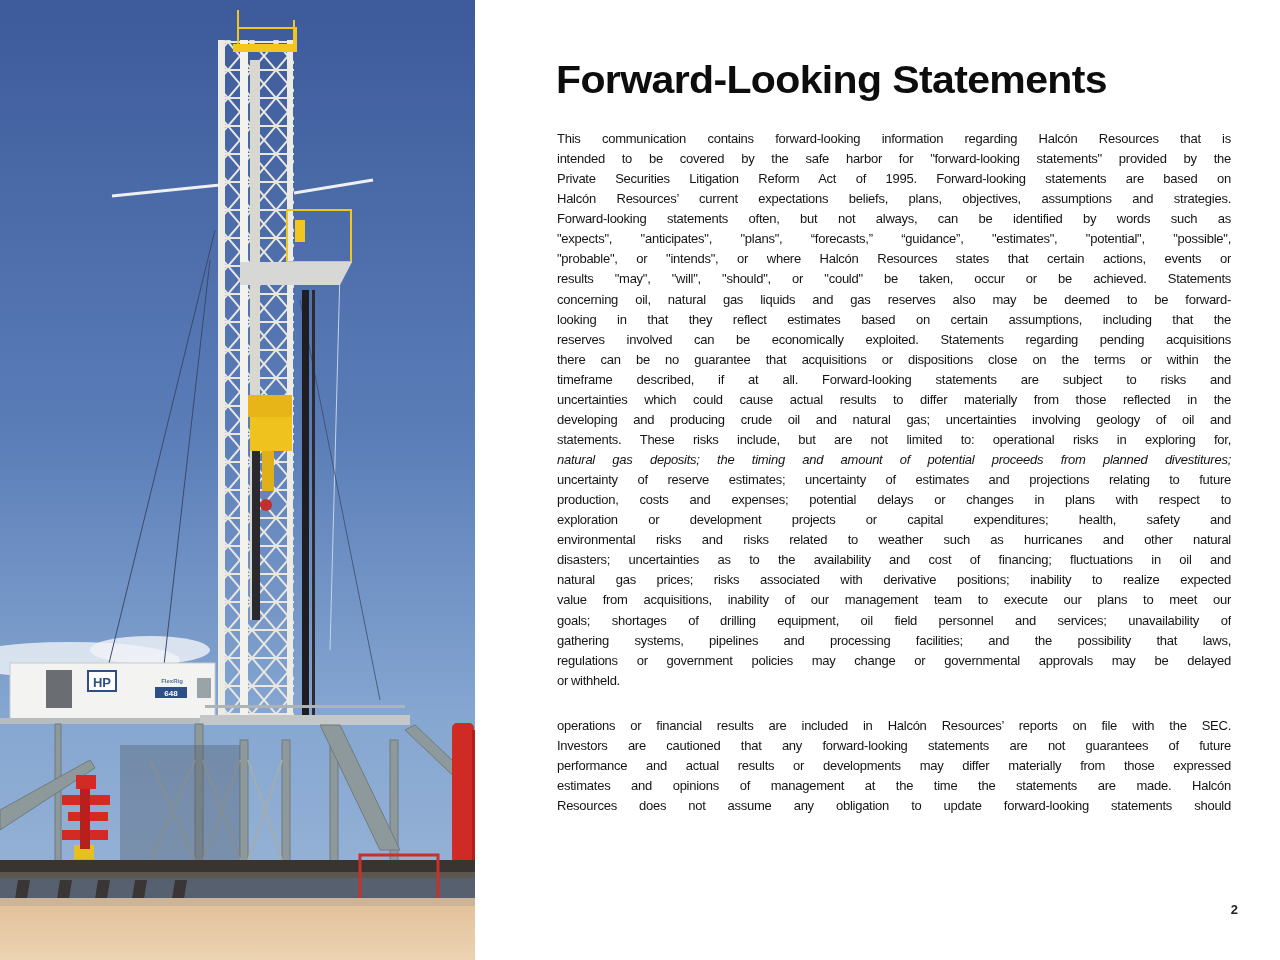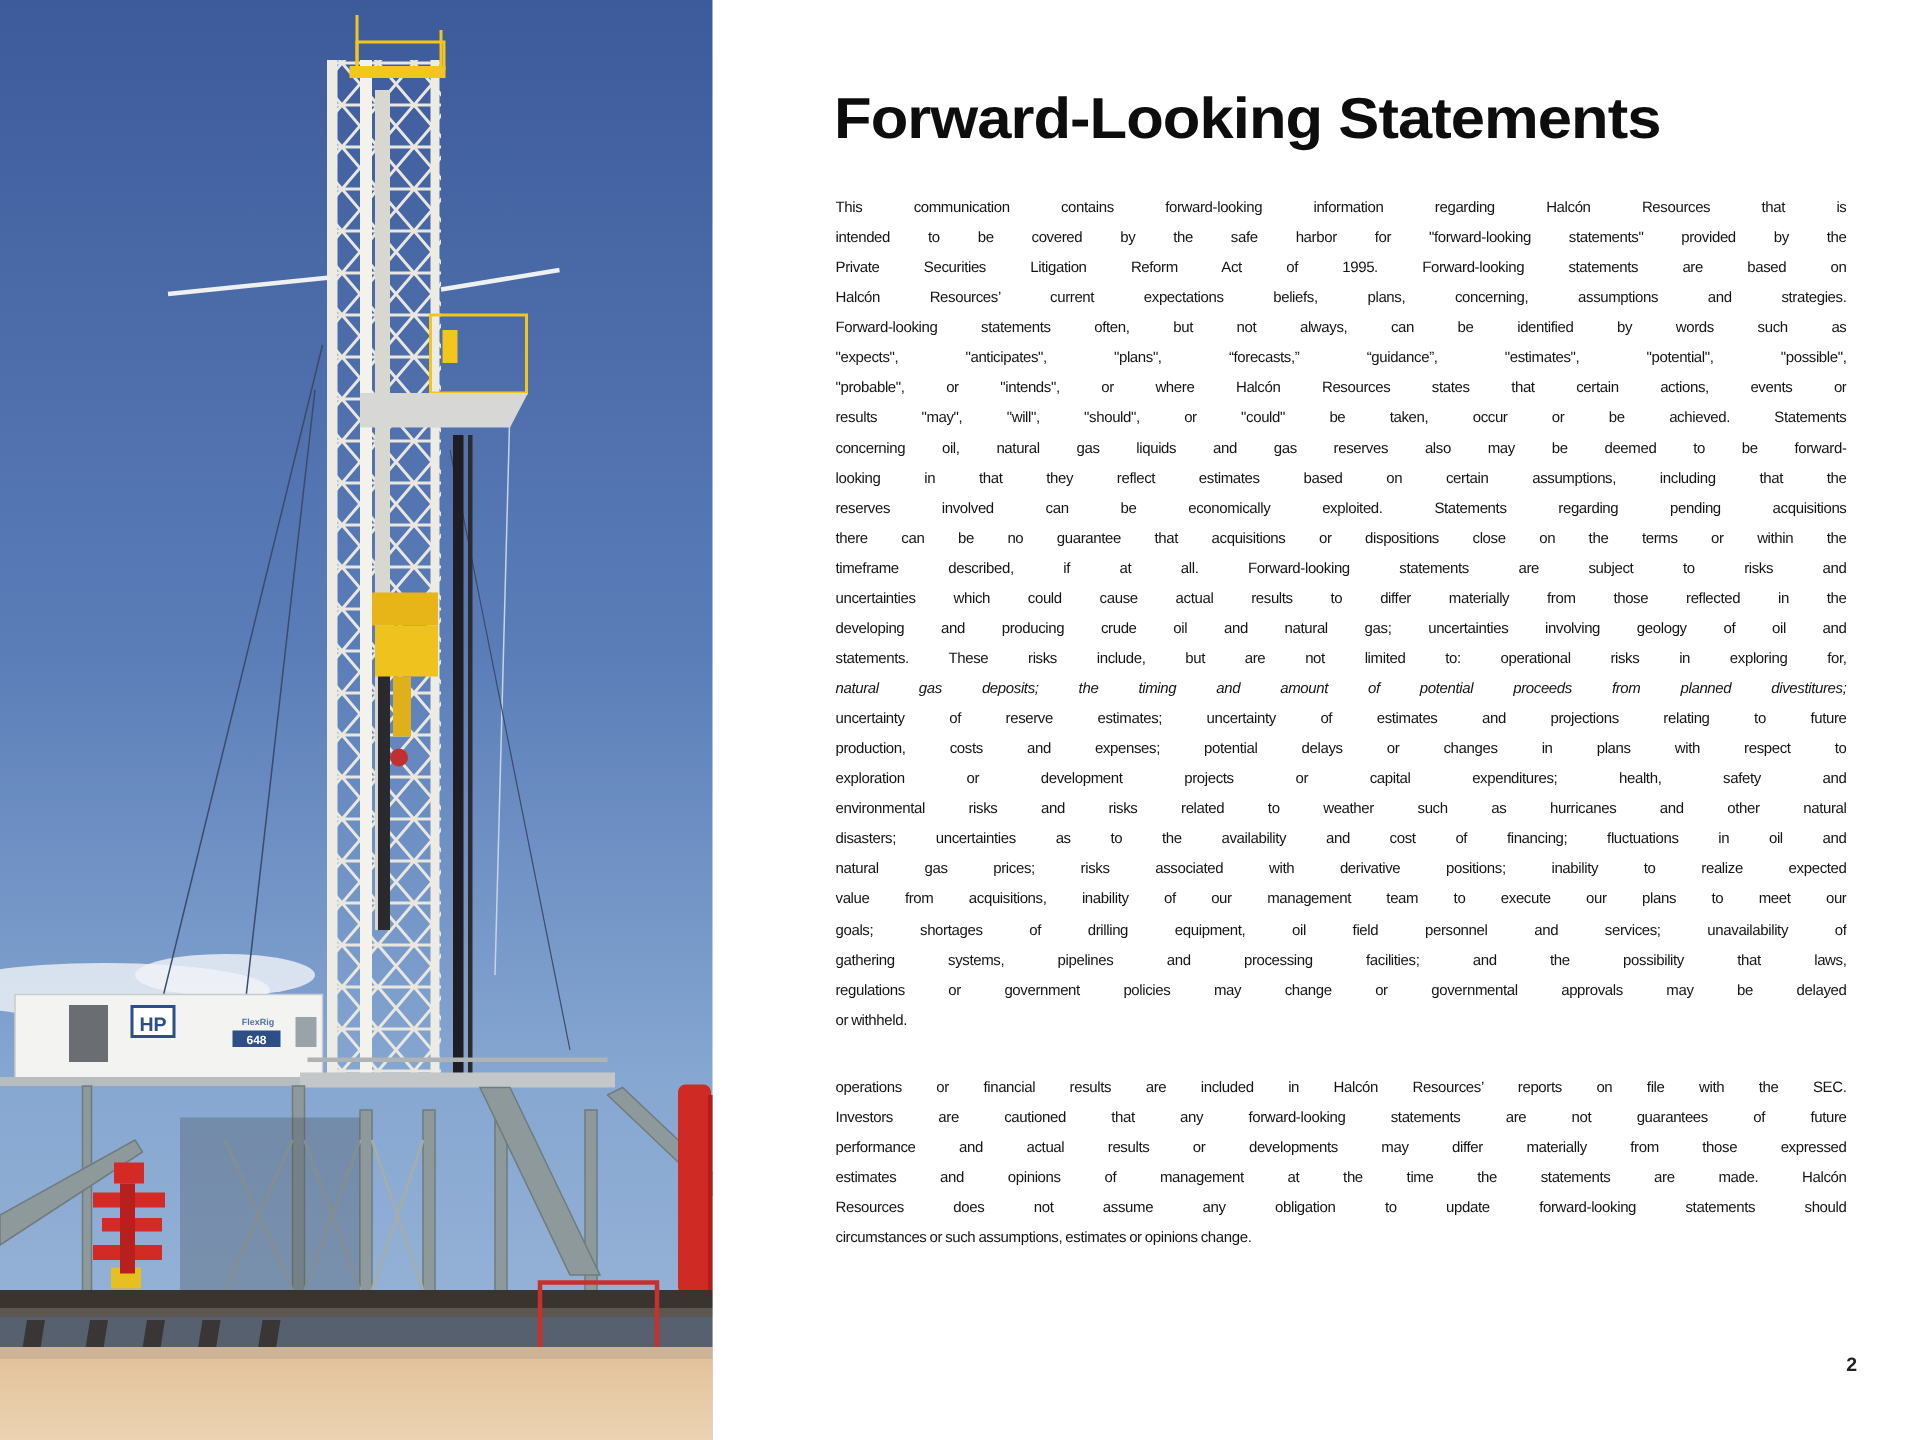--- a/index.html
+++ b/index.html
@@ -18,21 +18,21 @@
     font-family: "Liberation Sans", sans-serif;
     font-weight: bold; font-size: 38.5px; letter-spacing: -0.6px;
     color: #0d0d0d; white-space: nowrap; margin: 0;
   }
   .body {
     position: absolute; left: 557px; top: 129px; width: 674px;
   }
   .para { margin: 0; }
   .line {
     display: block; height: 20.07px; line-height: 20.07px;
-    font-size: 10px; letter-spacing: -0.25px; word-spacing: -0.5px;
+    font-size: 13px; letter-spacing: -0.25px; word-spacing: -0.5px;
     text-align: justify; text-align-last: justify; white-space: nowrap;
     overflow: visible; color: #141414;
   }
   .line.last { text-align-last: left; }
   .gap { height: 25px; }
   .page-number {
     position: absolute; right: 42px; top: 902px;
     font-family: "Liberation Sans", sans-serif; font-weight: bold; font-size: 13px; color: #222;
   }
   .photo-label { font-family: "Liberation Sans", sans-serif; font-weight: bold; }
@@ -162,21 +162,21 @@
   </svg>
 </div>
 
 <h1 class="title" style="transform-origin: left top; transform: scaleX(1.0657);">Forward-Looking Statements</h1>
 
 <div class="body">
   <div class="para" id="para0">
       <span class="line" style="white-space: normal; overflow: hidden;">This communication contains forward-looking information regarding Halcón Resources that is</span>
       <span class="line" style="white-space: normal; overflow: hidden;">intended to be covered by the safe harbor for "forward-looking statements" provided by the</span>
       <span class="line" style="white-space: normal; overflow: hidden;">Private Securities Litigation Reform Act of 1995. Forward-looking statements are based on</span>
-      <span class="line" style="white-space: normal; overflow: hidden;">Halcón Resources’ current expectations beliefs, plans, concerning, assumptions and strategies.</span>
+      <span class="line" style="white-space: normal; overflow: hidden;">Halcón Resources’ current expectations beliefs, plans, objectives, assumptions and strategies.</span>
       <span class="line" style="white-space: normal; overflow: hidden;">Forward-looking statements often, but not always, can be identified by words such as</span>
       <span class="line" style="white-space: normal; overflow: hidden;">"expects", "anticipates", "plans", “forecasts,” “guidance”, "estimates", "potential", "possible",</span>
       <span class="line" style="white-space: normal; overflow: hidden;">"probable", or "intends", or where Halcón Resources states that certain actions, events or</span>
       <span class="line" style="white-space: normal; overflow: hidden;">results "may", "will", "should", or "could" be taken, occur or be achieved. Statements</span>
       <span class="line" style="white-space: normal; overflow: hidden;">concerning oil, natural gas liquids and gas reserves also may be deemed to be forward-</span>
       <span class="line" style="white-space: normal; overflow: hidden;">looking in that they reflect estimates based on certain assumptions, including that the</span>
       <span class="line" style="white-space: normal; overflow: hidden;">reserves involved can be economically exploited. Statements regarding pending acquisitions</span>
       <span class="line" style="white-space: normal; overflow: hidden;">there can be no guarantee that acquisitions or dispositions close on the terms or within the</span>
       <span class="line" style="white-space: normal; overflow: hidden;">timeframe described, if at all. Forward-looking statements are subject to risks and</span>
       <span class="line" style="white-space: normal; overflow: hidden;">uncertainties which could cause actual results to differ materially from those reflected in the</span>
@@ -195,17 +195,16 @@
       <span class="line" style="white-space: normal; overflow: hidden;">regulations or government policies may change or governmental approvals may be delayed</span>
       <span class="line last" style="white-space: normal; overflow: hidden;">or withheld.</span>
     </div>
   <div class="gap"></div>
   <div class="para" id="para1">
       <span class="line" style="white-space: normal; overflow: hidden;">operations or financial results are included in Halcón Resources’ reports on file with the SEC.</span>
       <span class="line" style="white-space: normal; overflow: hidden;">Investors are cautioned that any forward-looking statements are not guarantees of future</span>
       <span class="line" style="white-space: normal; overflow: hidden;">performance and actual results or developments may differ materially from those expressed</span>
       <span class="line" style="white-space: normal; overflow: hidden;">estimates and opinions of management at the time the statements are made. Halcón</span>
       <span class="line" style="white-space: normal; overflow: hidden;">Resources does not assume any obligation to update forward-looking statements should</span>
-      <span class="line last" style="white-space: normal; overflow: hidden;">circumstances or such assumptions, estimates or opinions change.</span>
     </div>
 </div>
 
 <div class="page-number">2</div>
 
 </body></html>

